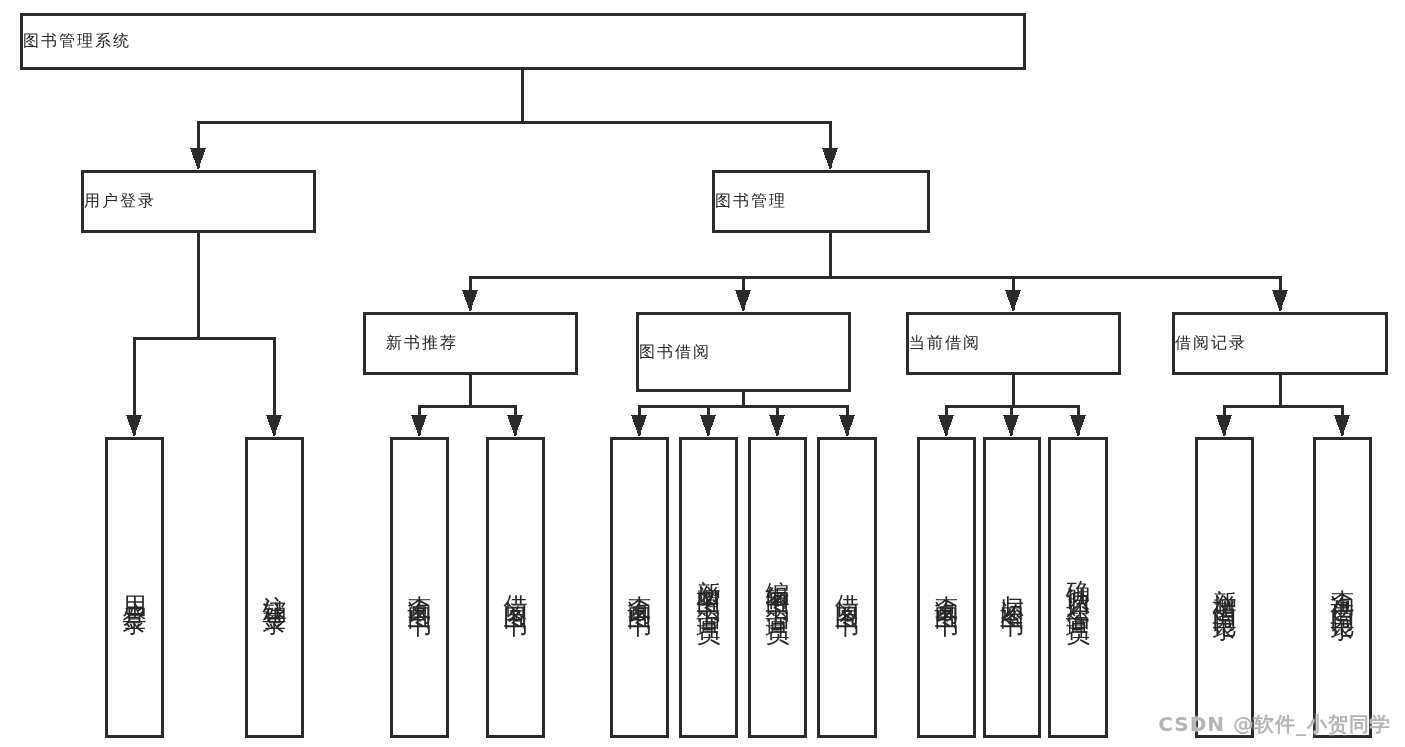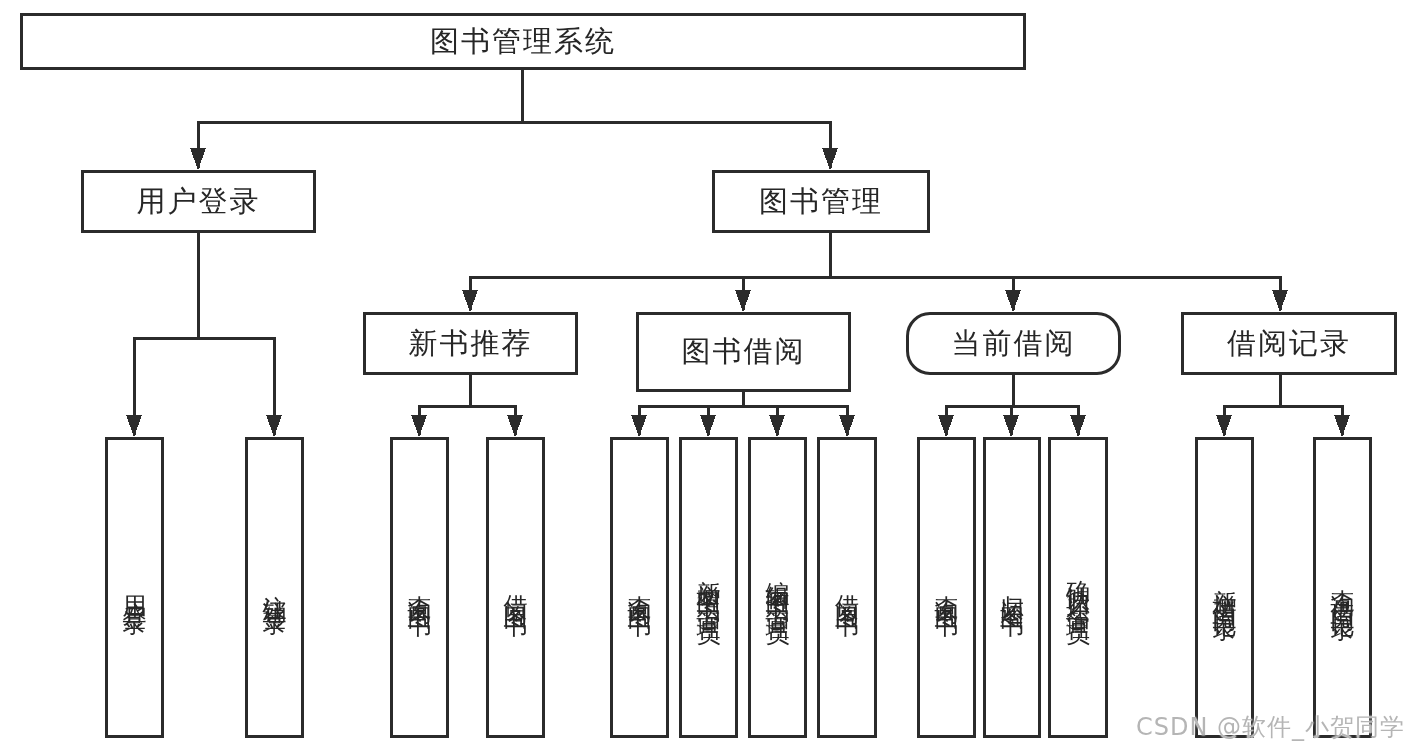--- a/index.html
+++ b/index.html
@@ -4,35 +4,36 @@
 <style>
   html,body { margin:0; padding:0; background:#ffffff; }
   .canvas {
     position:relative; width:1405px; height:747px; background:#ffffff;
     font-family:"DejaVu Sans","Liberation Sans",sans-serif; color:#262626;
     overflow:hidden;
   }
   svg.connectors { position:absolute; left:0; top:0; z-index:1; }
   .hbox {
     position:absolute; box-sizing:border-box; background:#ffffff;
-    border:3px solid #2b2b2b; display:flex; align-items:center; justify-content:center;
-    font-size:29px; letter-spacing:2px; z-index:2; white-space:nowrap;
+    border:3px solid #2b2b2b; display:flex; align-items:center; justify-content:flex-start;
+    font-size:16px; letter-spacing:2px; z-index:2; white-space:nowrap;
   }
   .vbox {
     position:absolute; box-sizing:border-box; background:#ffffff;
     border:3px solid #2b2b2b; display:grid; place-items:center; z-index:2;
   }
   .vtext {
     writing-mode:vertical-rl; text-orientation:mixed;
     font-size:24px; line-height:1; letter-spacing:6px; white-space:nowrap;
   }
   .watermark {
-    position:absolute; right:0; top:711px; z-index:5;
-    font-size:24px; letter-spacing:1px; color:#b5b5b5;
+    position:absolute; right:14px; top:711px; z-index:5;
+    font-size:20px; letter-spacing:1px; color:#b5b5b5;
     text-shadow:0 0 2px #ffffff, 0 0 2px #ffffff;
+    font-weight:bold;
   }
 </style>
 </head>
 <body>
 
 <div class="canvas">
 
   <svg class="connectors" width="1405" height="747" viewBox="0 0 1405 747" shape-rendering="crispEdges">
     <g stroke="#2b2b2b" stroke-width="3" fill="none" stroke-linecap="square">
       <path d="M522,69 V122 M198,122 H830 M198,122 V166 M830,122 V166"></path>
@@ -70,30 +71,30 @@
     <span>图书管理系统</span>
   </div>
 
   <div class="hbox" style="left:81px; top:170px; width:235px; height:63px;">
     <span>用户登录</span>
   </div>
   <div class="hbox" style="left:712px; top:170px; width:218px; height:63px;">
     <span>图书管理</span>
   </div>
 
-  <div class="hbox" style="left:363px; top:312px; width:215px; height:63px;">
+  <div class="hbox" style="left:363px; top:312px; width:215px; height:63px;padding-left:20px;">
     <span>新书推荐</span>
   </div>
   <div class="hbox" style="left:636px; top:312px; width:215px; height:80px;">
     <span>图书借阅</span>
   </div>
-  <div class="hbox" style="left:906px; top:312px; width:215px; height:63px;border-radius:24px;">
+  <div class="hbox" style="left:906px; top:312px; width:215px; height:63px;">
     <span>当前借阅</span>
   </div>
-  <div class="hbox" style="left:1172px; top:312px; width:216px; height:63px;margin-left:9px;">
+  <div class="hbox" style="left:1172px; top:312px; width:216px; height:63px;">
     <span>借阅记录</span>
   </div>
 
   <div class="vbox" style="left:105px; top:437px; width:59px; height:301px;">
     <span class="vtext">用户登录</span>
   </div>
   <div class="vbox" style="left:245px; top:437px; width:59px; height:301px;">
     <span class="vtext">注销登录</span>
   </div>
 

